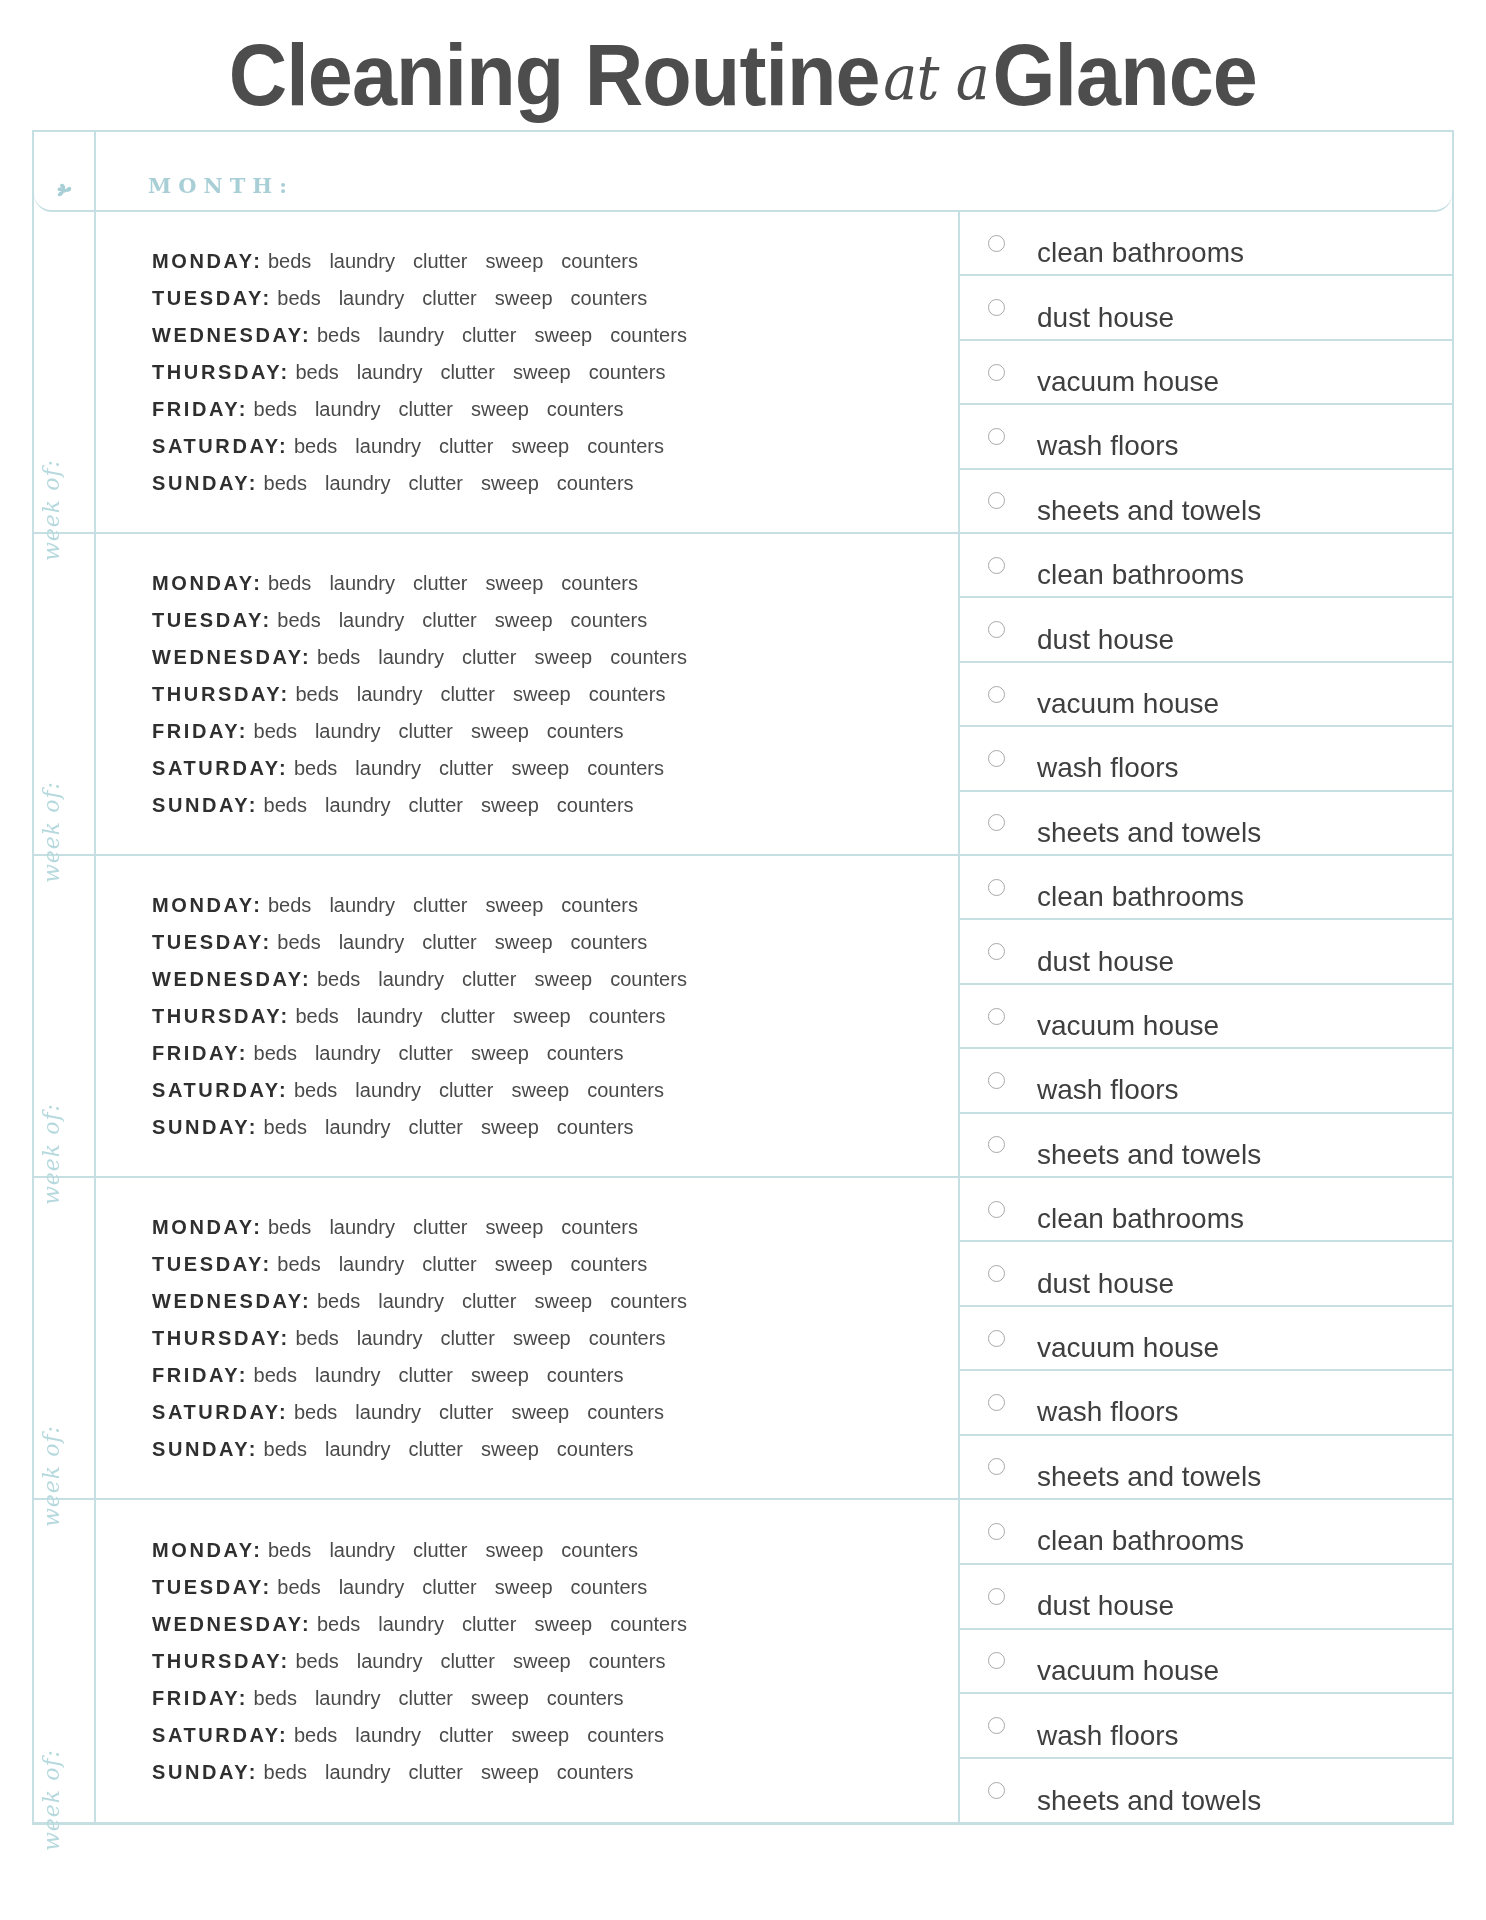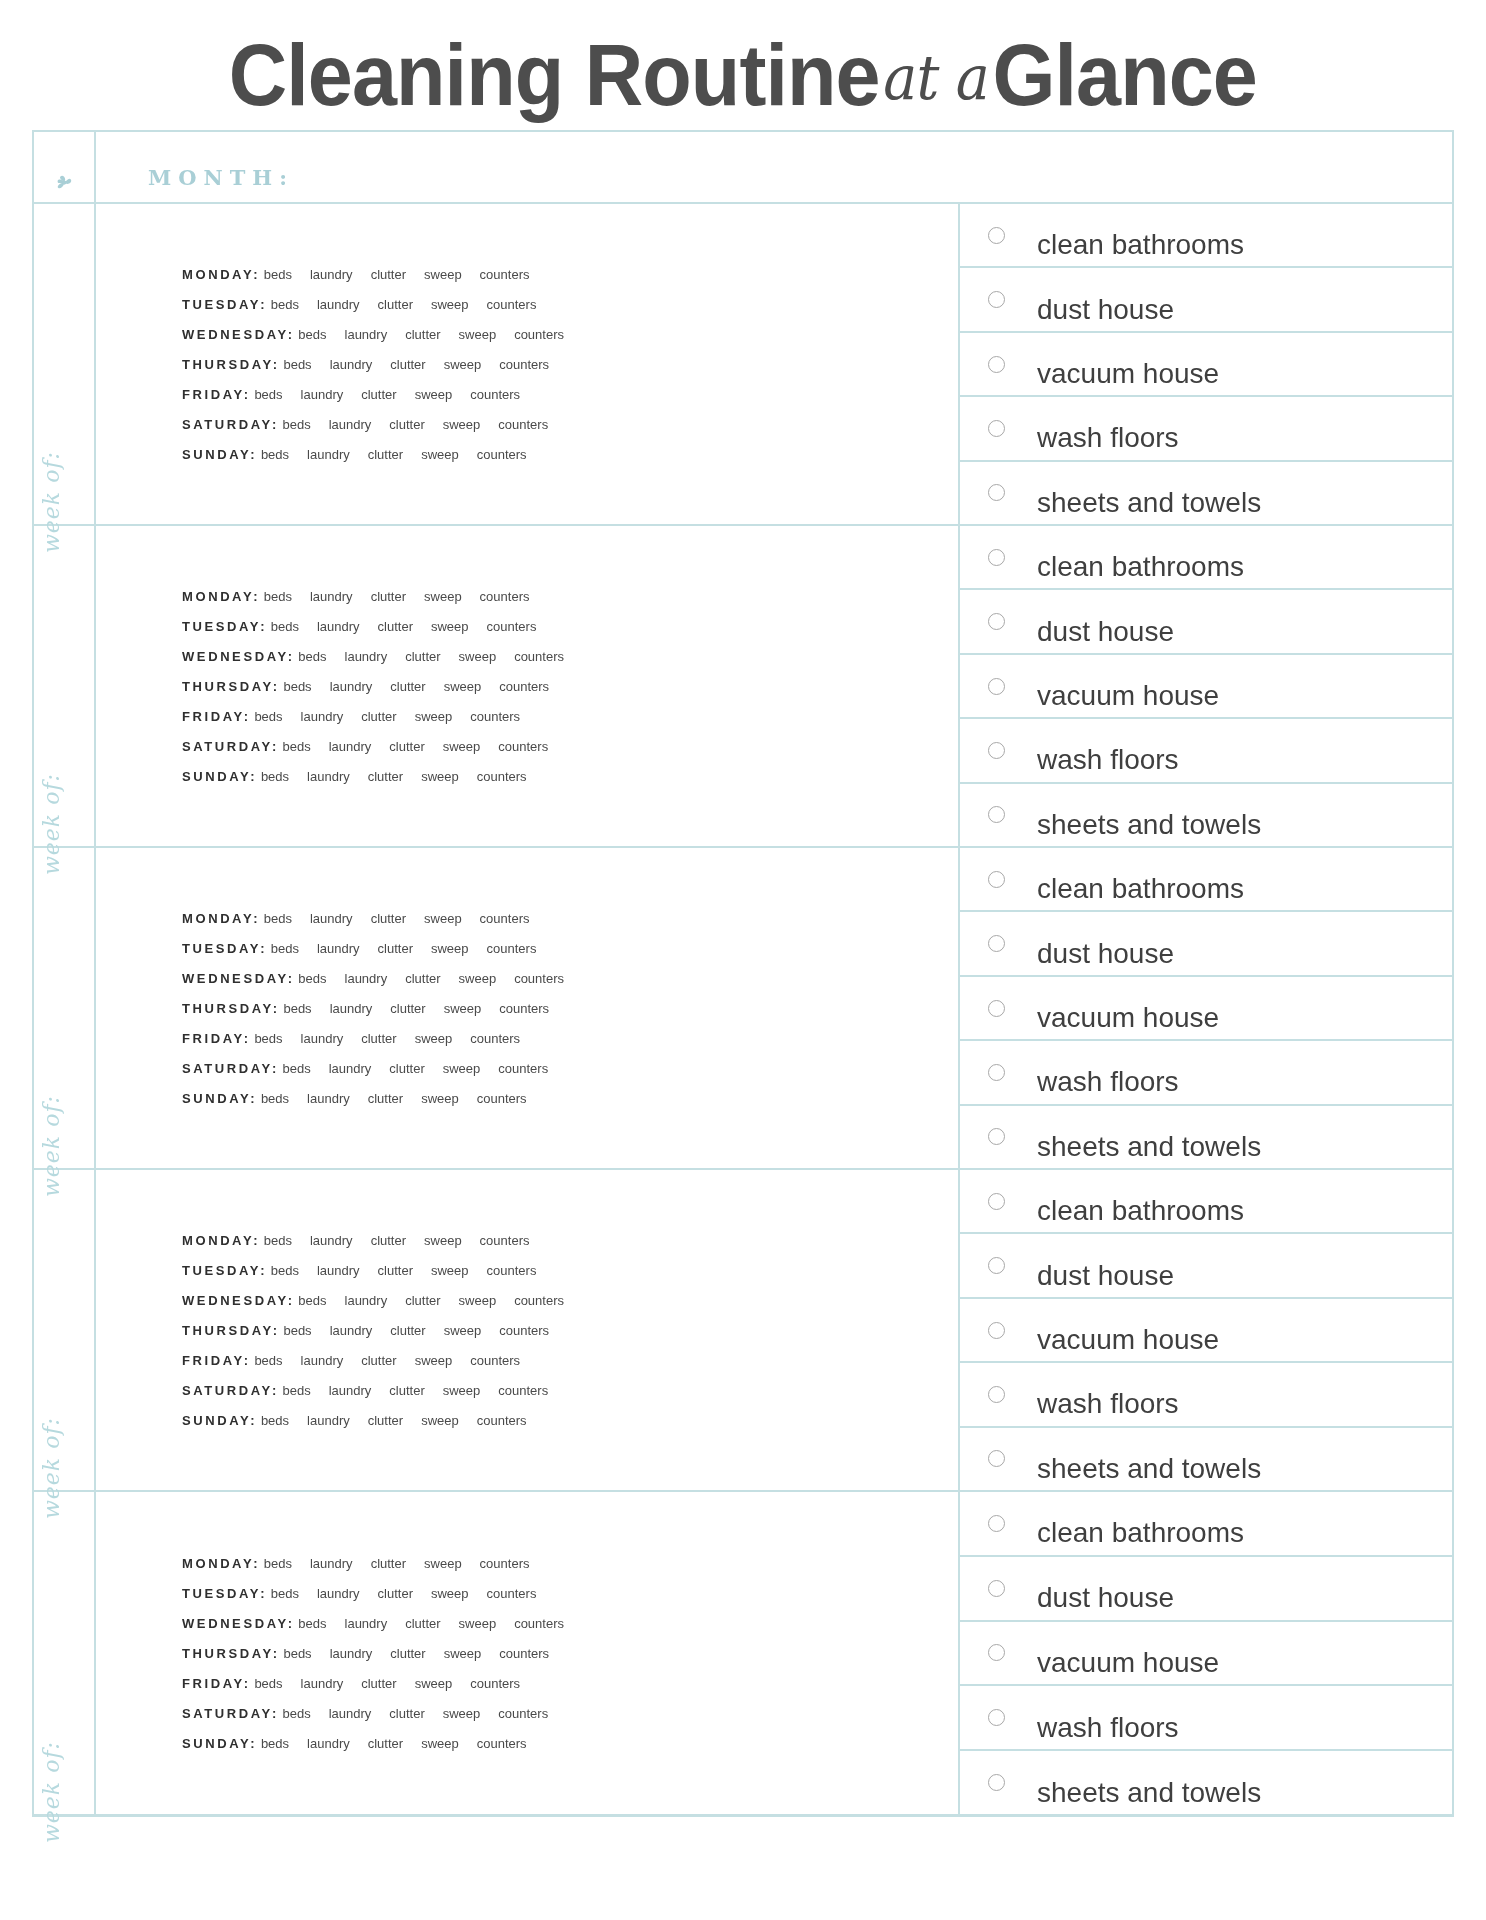--- a/index.html
+++ b/index.html
@@ -56,22 +56,23 @@
   .sheet {
     border: 2px solid #c5dfe2;
     border-bottom: 3px solid #c5dfe2;
     width: 1422px;
     background: #fff;
   }
 
   
   .month-row {
     display: flex;
-    height: 72px;
+    height: 80px;
     border-bottom: 2px solid #c5dfe2;
+    border-radius: 18px;
   }
   .ornament-cell {
     width: 62px;
     flex: 0 0 62px;
     border-right: 2px solid #c5dfe2;
     display: flex;
     align-items: flex-end;
     justify-content: center;
     padding-bottom: 8px;
   }
@@ -120,26 +121,25 @@
 
   .days-cell {
     flex: 1 1 auto;
     border-right: 2px solid #c5dfe2;
     padding: 22px 0 22px 56px;
     display: flex;
     flex-direction: column;
     justify-content: center;
   }
   .day-line {
-    font-size: 13px;
+    font-size: 20px;
     color: #3f3f3f;
     line-height: 1;
     padding: 8.5px 0;
     white-space: nowrap;
-    margin-left: 30px;
   }
   .day-name {
     font-weight: bold;
     letter-spacing: 2.6px;
     color: #2f2f2f;
   }
   .day-tasks { }
   .task { padding-right: 18px; color: #4a4a4a; }
   .task:last-child { padding-right: 0; }
 

